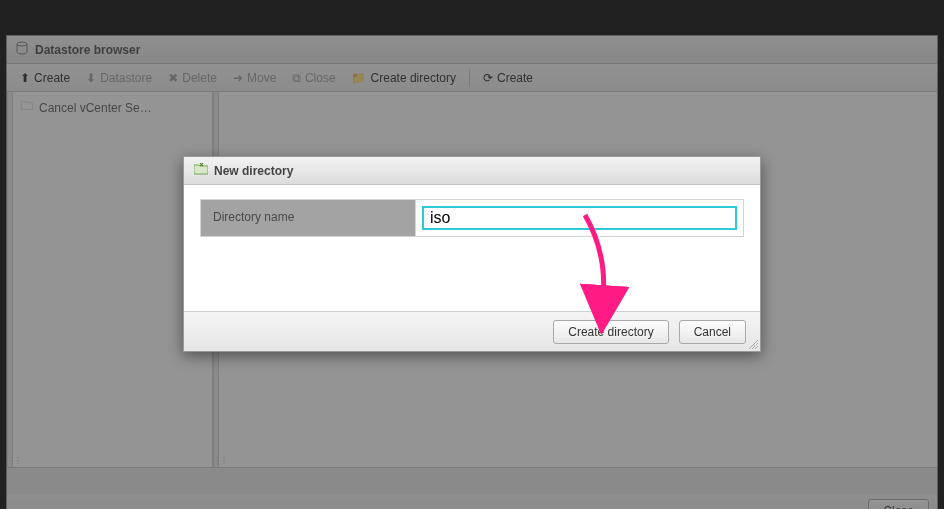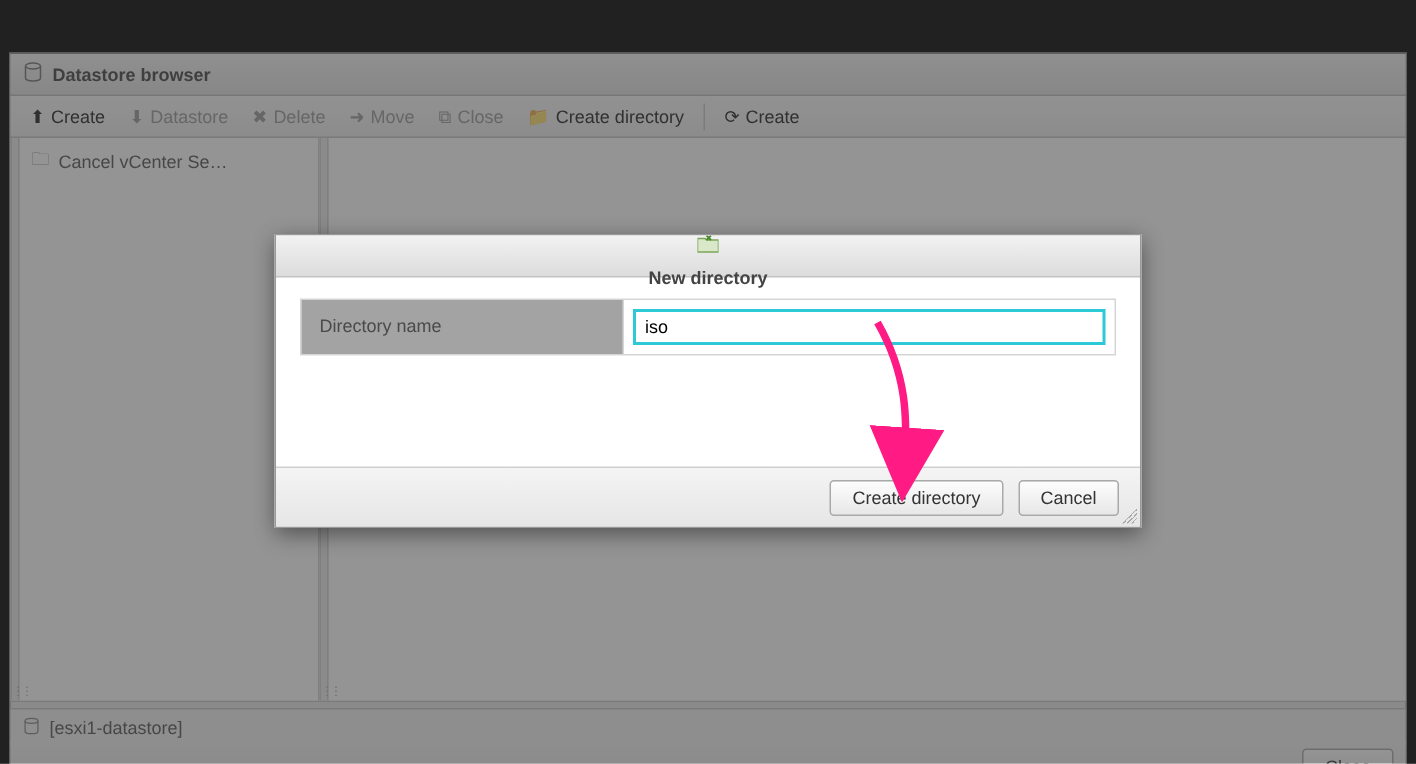--- a/index.html
+++ b/index.html
@@ -76,33 +76,33 @@
   .modal-shade {
     position: absolute; inset: 0; background: rgba(60,60,60,0.55);
   }
   .modal {
     position: absolute; left: 183px; top: 156px; width: 578px; height: 196px;
     background: #fff; border: 1px solid #999; box-shadow: 0 4px 14px rgba(0,0,0,0.45);
   }
   .modal-title {
     height: 28px; display: flex; align-items: center; gap: 6px; padding: 0 10px;
     background: linear-gradient(#f2f2f2,#dcdcdc); border-bottom: 1px solid #c2c2c2;
-    font-weight: bold; color: #444; flex-direction: column;
+    font-weight: bold; color: #444;
   }
   .modal-body { padding: 14px 16px 10px 16px; }
   .form-row {
     display: flex; border: 1px solid #d5d5d5;
   }
   .form-label {
     width: 215px; padding: 10px 12px; background: #a3a3a3; color: #4a4a4a;
     border-right: 1px solid #d5d5d5;
   }
   .form-field { flex: 1; padding: 6px; display:flex; }
   .form-field input {
-    width: 100%; height: 24px; padding: 2px 6px; font-size: 12px;
+    width: 100%; height: 24px; padding: 2px 6px; font-size: 16px;
     border: 2px solid #2ec9d6; outline: none;
   }
   .hint { padding: 14px 4px 0 30px; color: #555; }
   .modal-footer {
     position: absolute; left: 0; right: 0; bottom: 0; height: 40px;
     display: flex; align-items: center; justify-content: flex-end; gap: 10px;
     padding: 0 14px 0 0; background: linear-gradient(#f4f4f4,#e6e6e6);
     border-top: 1px solid #cfcfcf;
   }
   .resize-grip {
@@ -166,29 +166,20 @@
     <div class="mid-pane">
       <div class="folder-row">
         <span class="fld">🗀</span>
         <span>Cancel vCenter Se…</span>
       </div>
     </div>
     <div class="splitter"></div>
     <div class="right-pane"></div>
   </div>
 
-  <div class="breadcrumb-bar">
-    <span>
-      <svg width="12" height="12" viewBox="0 0 14 14">
-          <ellipse cx="7" cy="3" rx="5" ry="2" fill="none" stroke="#888"></ellipse>
-          <path d="M2 3v8c0 1.1 2.2 2 5 2s5-.9 5-2V3" fill="none" stroke="#888"></path>
-        </svg>
-    </span>
-    <span>[esxi1-datastore]</span>
-  </div>
 
   <div class="footer-bar">
     <span class="btn">Close</span>
   </div>
 </div>
 
 <div class="modal-shade"></div>
 
 <div class="modal">
   <div class="modal-title">

